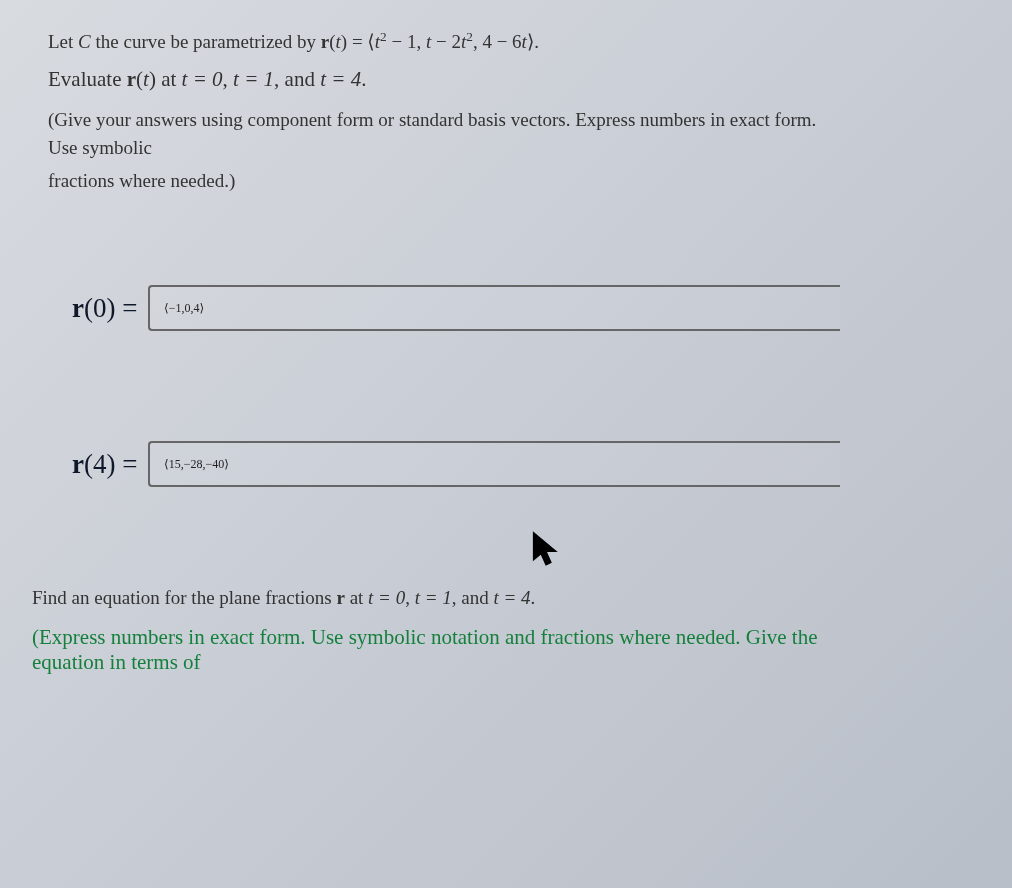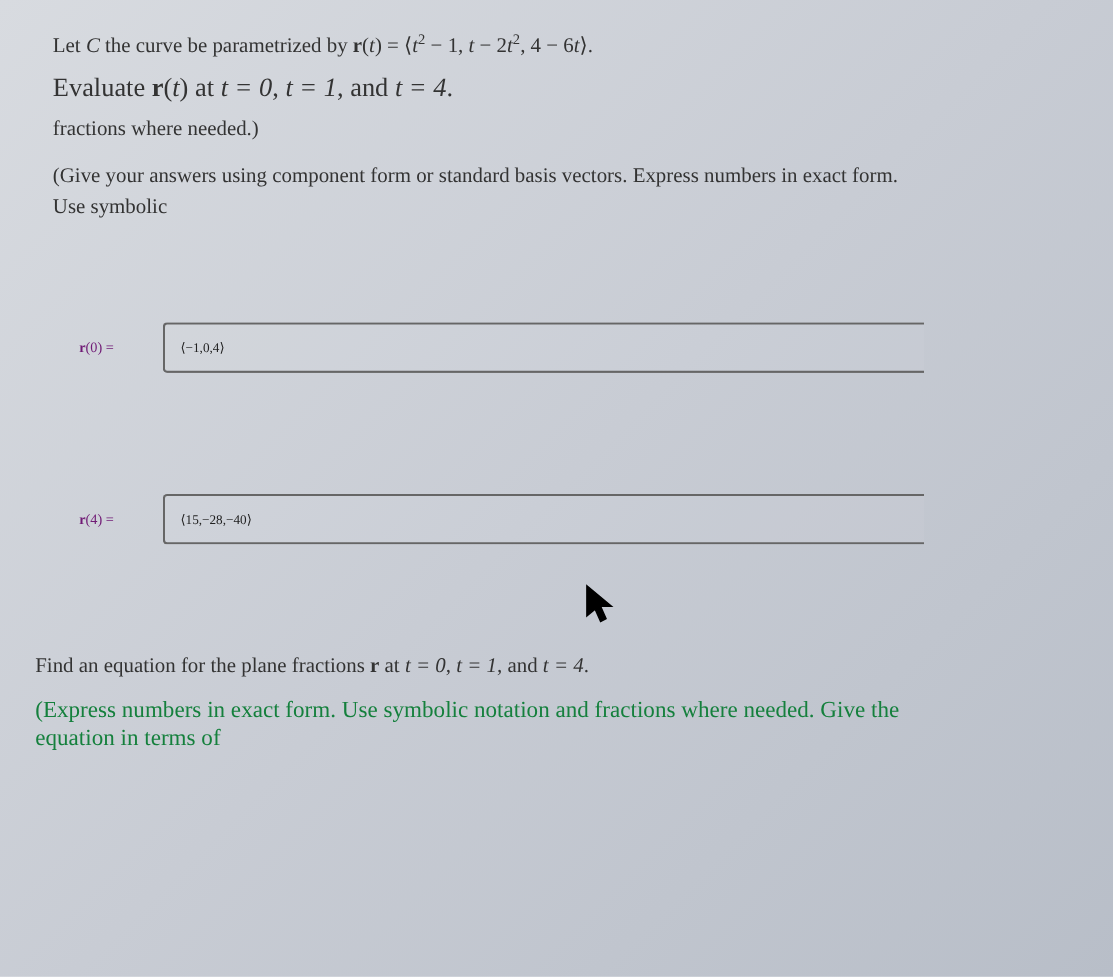--- a/index.html
+++ b/index.html
@@ -18,21 +18,21 @@
     padding: 28px 0 0 48px;
     width: 840px;
   }
   .prompt-line {
     font-size: 19px;
     line-height: 1.5;
     margin-bottom: 6px;
     color: #333;
   }
   .prompt-line-2 {
-    font-size: 24px;
+    font-size: 21px;
     margin-top: 10px;
     margin-bottom: 10px;
     color: #333;
   }
   .prompt-sub {
     font-size: 19px;
     line-height: 1.5;
     margin-top: 14px;
     margin-bottom: 4px;
     color: #333;
@@ -40,23 +40,23 @@
   .answers {
     margin-top: 90px;
     margin-left: 24px;
   }
   .answer-row {
     display: flex;
     align-items: center;
     margin-bottom: 110px;
   }
   .answer-label {
-    font-size: 13px;
+    font-size: 27px;
     min-width: 76px;
-    color: #701a75;
+    color: #0f172a;
   }
   .answer-box {
     flex: 1;
     border: 2px solid #666;
     border-right: none;
     border-radius: 4px 0 0 4px;
     padding: 10px 14px;
     font-size: 12px;
     background: rgba(255,255,255,0.05);
     color: #222;
@@ -94,22 +94,22 @@
 <div class="page">
 
   <div class="prompt-line">
     <span>Let </span><span class="ital">C</span><span> the curve be parametrized by </span><span class="bold">r</span><span>(</span><span class="ital">t</span><span>) = </span><span>⟨<span class="ital">t</span><sup>2</sup> − 1, <span class="ital">t</span> − 2<span class="ital">t</span><sup>2</sup>, 4 − 6<span class="ital">t</span>⟩</span><span>.</span>
   </div>
 
   <div class="prompt-line-2">
     <span>Evaluate </span><span class="bold">r</span><span>(</span><span class="ital">t</span><span>) at </span><span class="ital">t = 0</span><span>, </span><span class="ital">t = 1</span><span>, and </span><span class="ital">t = 4</span><span>.</span>
   </div>
 
+  <div class="prompt-sub">(Give your answers using component form or standard basis vectors. Express numbers in exact form. Use symbolic</div>
   <div class="prompt-sub" style="margin-top:2px">fractions where needed.)</div>
-  <div class="prompt-sub">(Give your answers using component form or standard basis vectors. Express numbers in exact form. Use symbolic</div>
 
   <div class="answers">
 
     <div class="answer-row">
       <div class="answer-label">
         <span class="bold">r</span><span>(0) =</span>
       </div>
       <div class="answer-box">
         <span>⟨−1,0,4⟩</span>
       </div>

